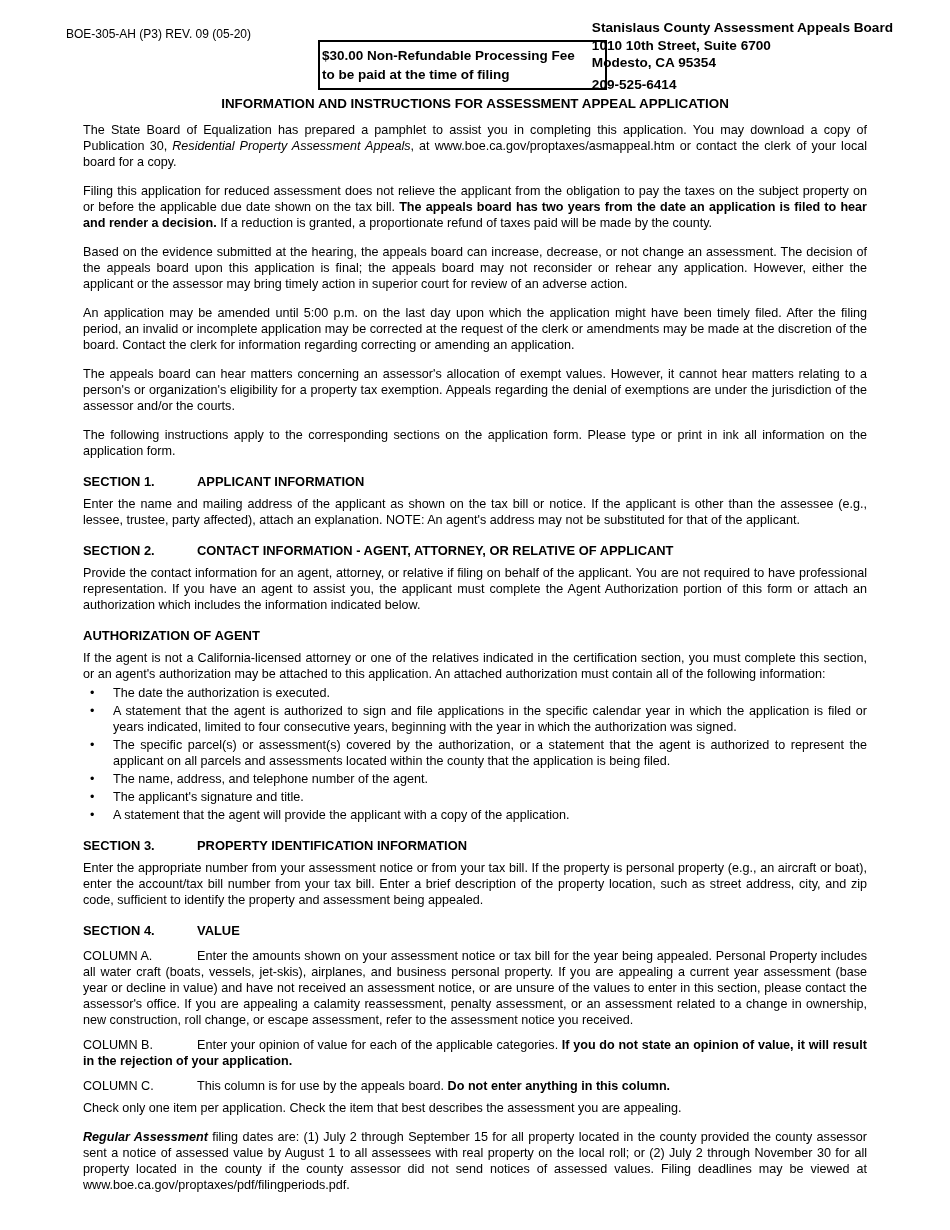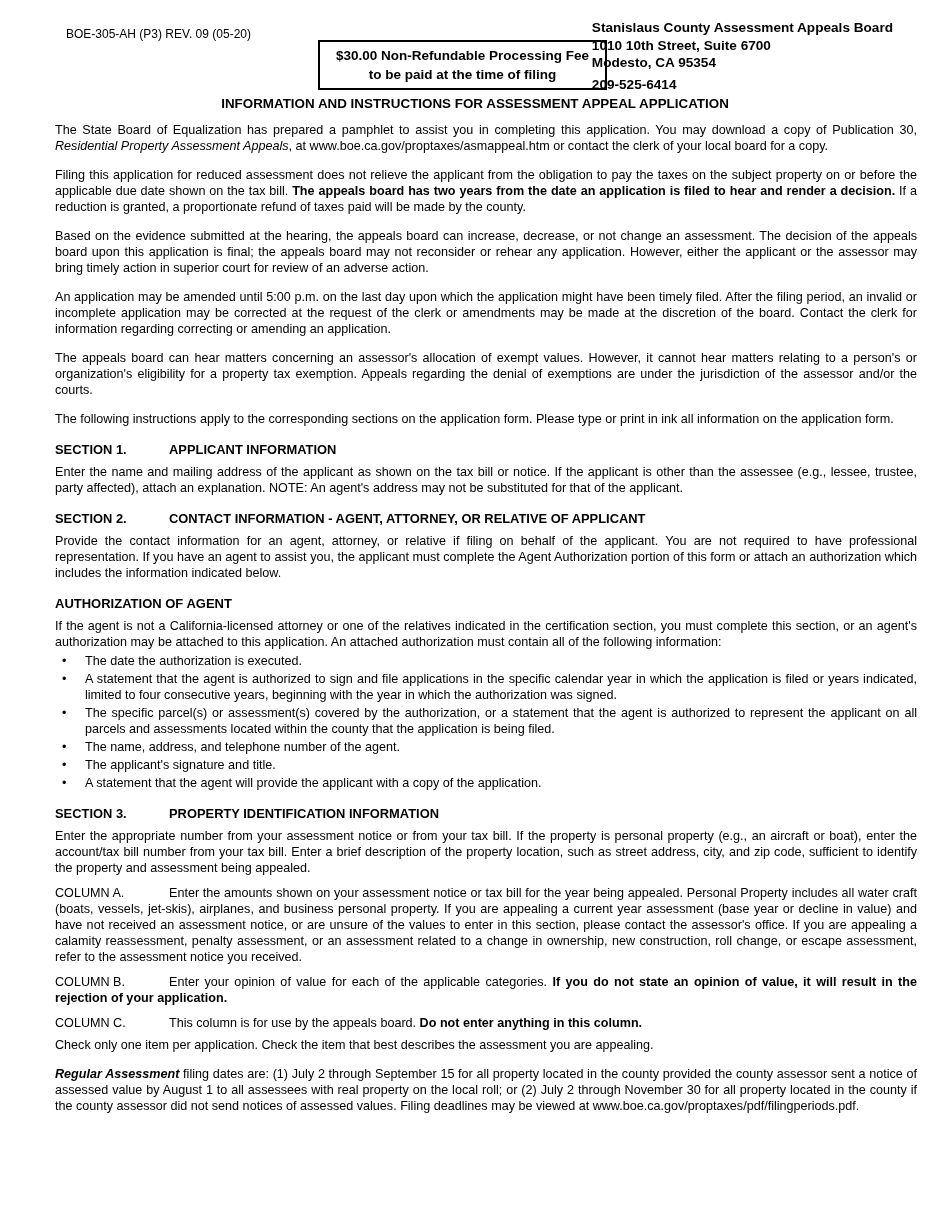--- a/index.html
+++ b/index.html
@@ -14,37 +14,37 @@
   .page { position: relative; width: 950px; height: 1230px; overflow: hidden; }
 
   
   .header { position: relative; height: 96px; }
   .form-number {
     position: absolute; left: 66px; top: 26px;
     font-size: 12px; white-space: nowrap;
   }
   .fee-box {
     position: absolute; left: 318px; top: 40px; width: 281px;
-    border: 2px solid #000; text-align: center;
+    border: 2px solid #000; 
     font-weight: bold; font-size: 13.5px; line-height: 19px;
     padding: 4px 2px;
   }
   .agency {
     position: absolute; right: 57px; top: 19px;
     text-align: left; font-weight: bold; font-size: 13.6px; line-height: 17.5px;
   }
   .agency .phone { margin-top: 4px; }
 
   .doc-title {
     text-align: center; font-weight: bold; font-size: 13.4px;
     margin: 0 0 4px 0;
   }
 
   
-  .content { padding: 0 33px; margin-left: 22px; }
+  .content { padding: 0 83px; }
   .content p { margin: 13px 0 0 0; text-align: justify; }
   .content p.first { margin-top: 10px; }
 
   .section-heading { margin: 15px 0 0 0; font-weight: bold; font-size: 12.9px; }
   .tab-label { display: inline-block; width: 114px; }
   .after-heading { margin-top: 6px !important; }
 
   .subheading { margin: 15px 0 0 0; font-weight: bold; font-size: 13px; }
 
   ul.bullets { list-style: none; margin: 3px 0 0 0; padding: 0; }
@@ -113,20 +113,21 @@
       <li>A statement that the agent is authorized to sign and file applications in the specific calendar year in which the application is filed or years indicated, limited to four consecutive years, beginning with the year in which the authorization was signed.</li>
       <li>The specific parcel(s) or assessment(s) covered by the authorization, or a statement that the agent is authorized to represent the applicant on all parcels and assessments located within the county that the application is being filed.</li>
       <li>The name, address, and telephone number of the agent.</li>
       <li>The applicant's signature and title.</li>
       <li>A statement that the agent will provide the applicant with a copy of the application.</li>
     </ul>
 
     <div class="section-heading"><span class="tab-label">SECTION 3.</span><span>PROPERTY IDENTIFICATION INFORMATION</span></div>
     <p class="after-heading">Enter the appropriate number from your assessment notice or from your tax bill. If the property is personal property (e.g., an aircraft or boat), enter the account/tax bill number from your tax bill. Enter a brief description of the property location, such as street address, city, and zip code, sufficient to identify the property and assessment being appealed.</p>
 
+    <div class="section-heading"><span class="tab-label">SECTION 4.</span><span>VALUE</span></div>
 
     <p class="after-heading col-para"><span class="col-label">COLUMN A.</span><span>Enter the amounts shown on your assessment notice or tax bill for the year being appealed. Personal Property includes all water craft (boats, vessels, jet-skis), airplanes, and business personal property. If you are appealing a current year assessment (base year or decline in value) and have not received an assessment notice, or are unsure of the values to enter in this section, please contact the assessor's office. If you are appealing a calamity reassessment, penalty assessment, or an assessment related to a change in ownership, new construction, roll change, or escape assessment, refer to the assessment notice you received.</span></p>
 
     <p class="col-para"><span class="col-label">COLUMN B.</span><span>Enter your opinion of value for each of the applicable categories. </span><span class="b">If you do not state an opinion of value, it will result in the rejection of your application.</span></p>
 
     <p class="col-para"><span class="col-label">COLUMN C.</span><span>This column is for use by the appeals board. </span><span class="b">Do not enter anything in this column.</span></p>
 
     <p class="after-heading">Check only one item per application. Check the item that best describes the assessment you are appealing.</p>
 
     <p><span class="bi">Regular Assessment</span><span> filing dates are: (1) July 2 through September 15 for all property located in the county provided the county assessor sent a notice of assessed value by August 1 to all assessees with real property on the local roll; or (2) July 2 through November 30 for all property located in the county if the county assessor did not send notices of assessed values. Filing deadlines may be viewed at www.boe.ca.gov/proptaxes/pdf/filingperiods.pdf.</span></p>

